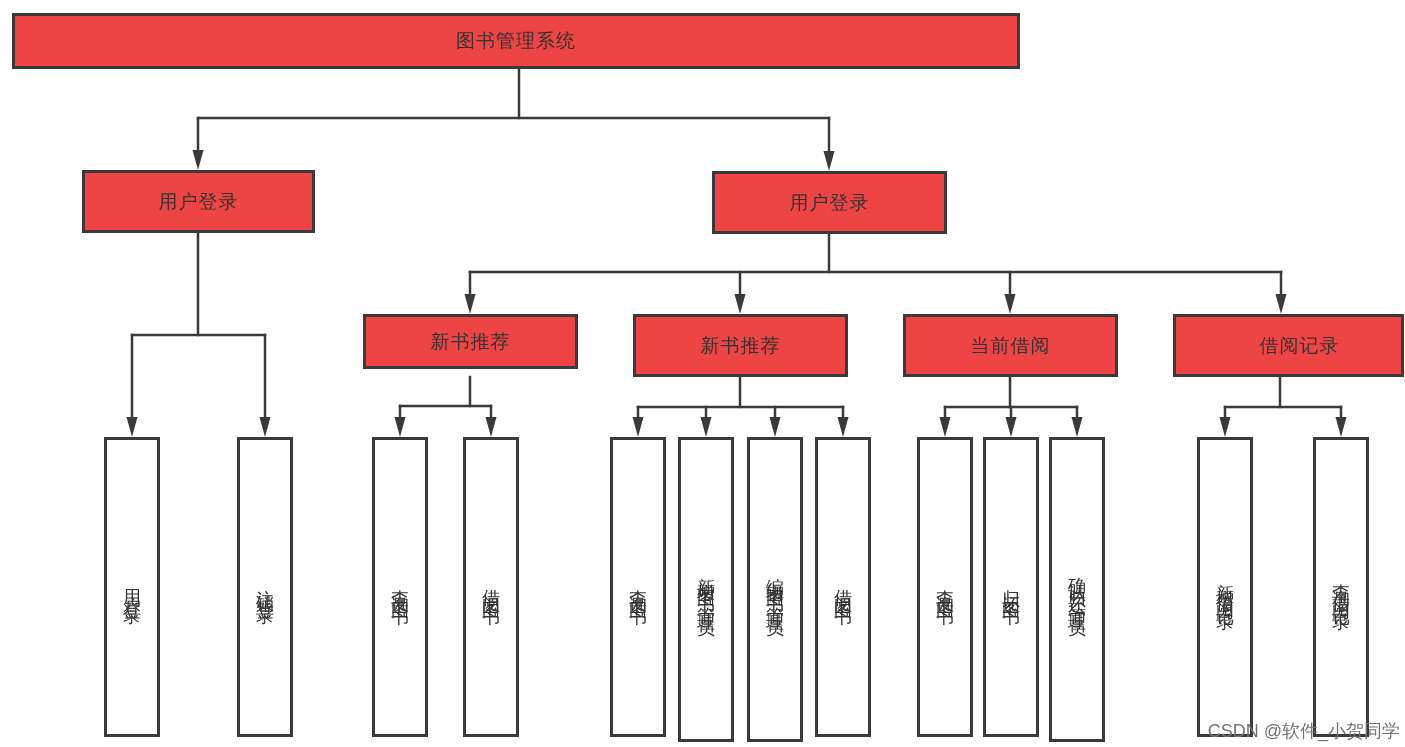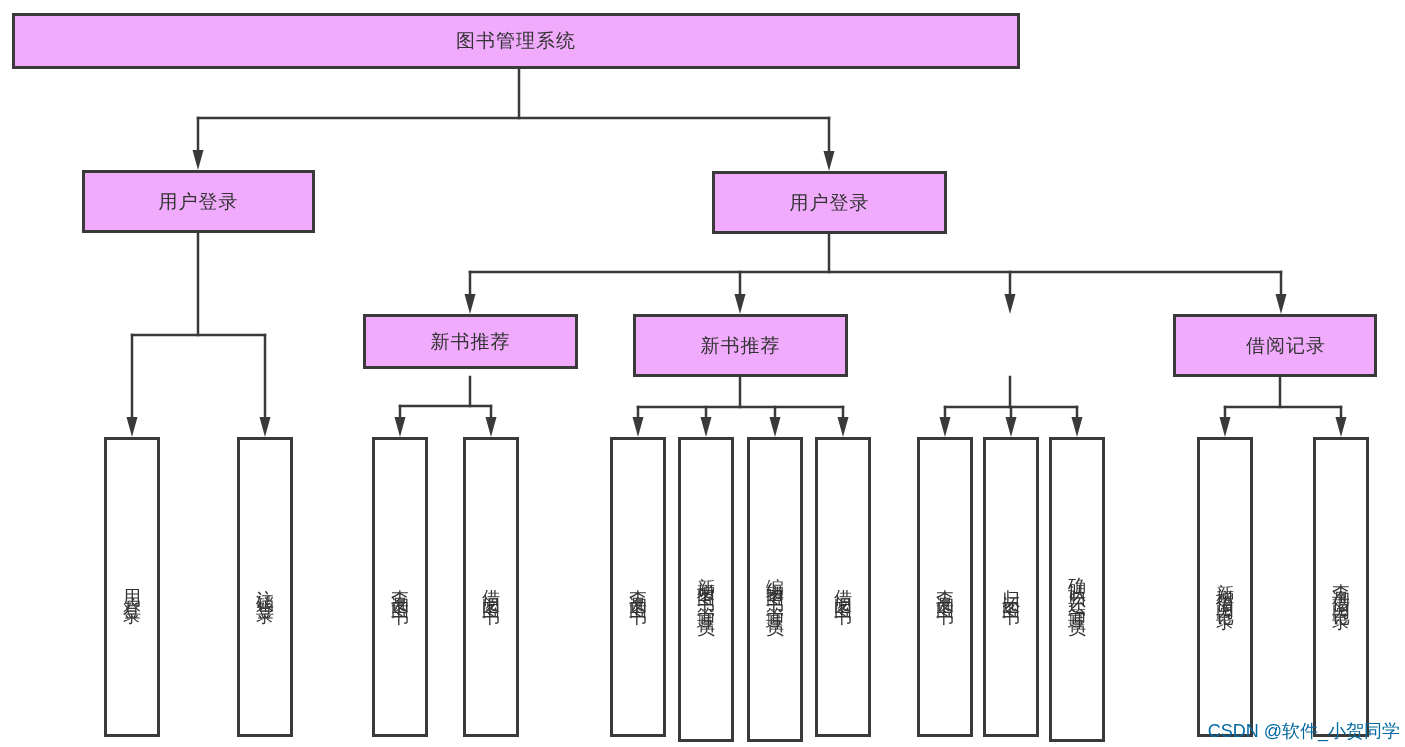--- a/index.html
+++ b/index.html
@@ -18,21 +18,21 @@
   #connectors {
     position: absolute;
     left: 0;
     top: 0;
     pointer-events: none;
   }
   .hbox {
     position: absolute;
     box-sizing: border-box;
     border: 3px solid #3a3a3a;
-    background: #f0abfc;
+    background: #ef4444;
     display: flex;
     align-items: center;
     justify-content: center;
     font-size: 19px;
     color: #333333;
     letter-spacing: 1px;
     white-space: nowrap;
     z-index: 2;
   }
   .vbox {
@@ -52,21 +52,21 @@
     text-orientation: mixed;
     letter-spacing: 6px;
     line-height: 1;
   }
   .watermark {
     position: absolute;
     left: 1188px;
     top: 719px;
     width: 212px;
     font-size: 18px;
-    color: #0369a1;
+    color: #737373;
     white-space: nowrap;
     z-index: 3;
     text-align: right;
   }
 </style>
 </head>
 <body>
 
 <div id="stage">
 
@@ -136,21 +136,22 @@
     </g>
   </svg>
 
   <div class="hbox" style="left:12px; top:13px; width:1008px; height:56px;">图书管理系统</div>
 
   <div class="hbox" style="left:82px; top:170px; width:233px; height:63px;">用户登录</div>
   <div class="hbox" style="left:712px; top:171px; width:235px; height:63px;">用户登录</div>
 
   <div class="hbox" style="left:363px; top:314px; width:215px; height:55px;">新书推荐</div>
   <div class="hbox" style="left:633px; top:314px; width:215px; height:63px;">新书推荐</div>
-  <div class="hbox" style="left:1173px; top:314px; width:204px; height:63px;padding-left:22px;">借阅记录</div>
+  <div class="hbox" style="left:903px; top:314px; width:215px; height:63px;">当前借阅</div>
+  <div class="hbox" style="left:1173px; top:314px; width:231px; height:63px;padding-left:22px;">借阅记录</div>
 
   <div class="vbox" style="left:104px; top:437px; width:56px; height:300px;">
     <span>用户登录</span>
   </div>
   <div class="vbox" style="left:237px; top:437px; width:56px; height:300px;">
     <span>注销登录</span>
   </div>
 
   <div class="vbox" style="left:372px; top:437px; width:56px; height:300px;">
     <span>查询图书</span>

